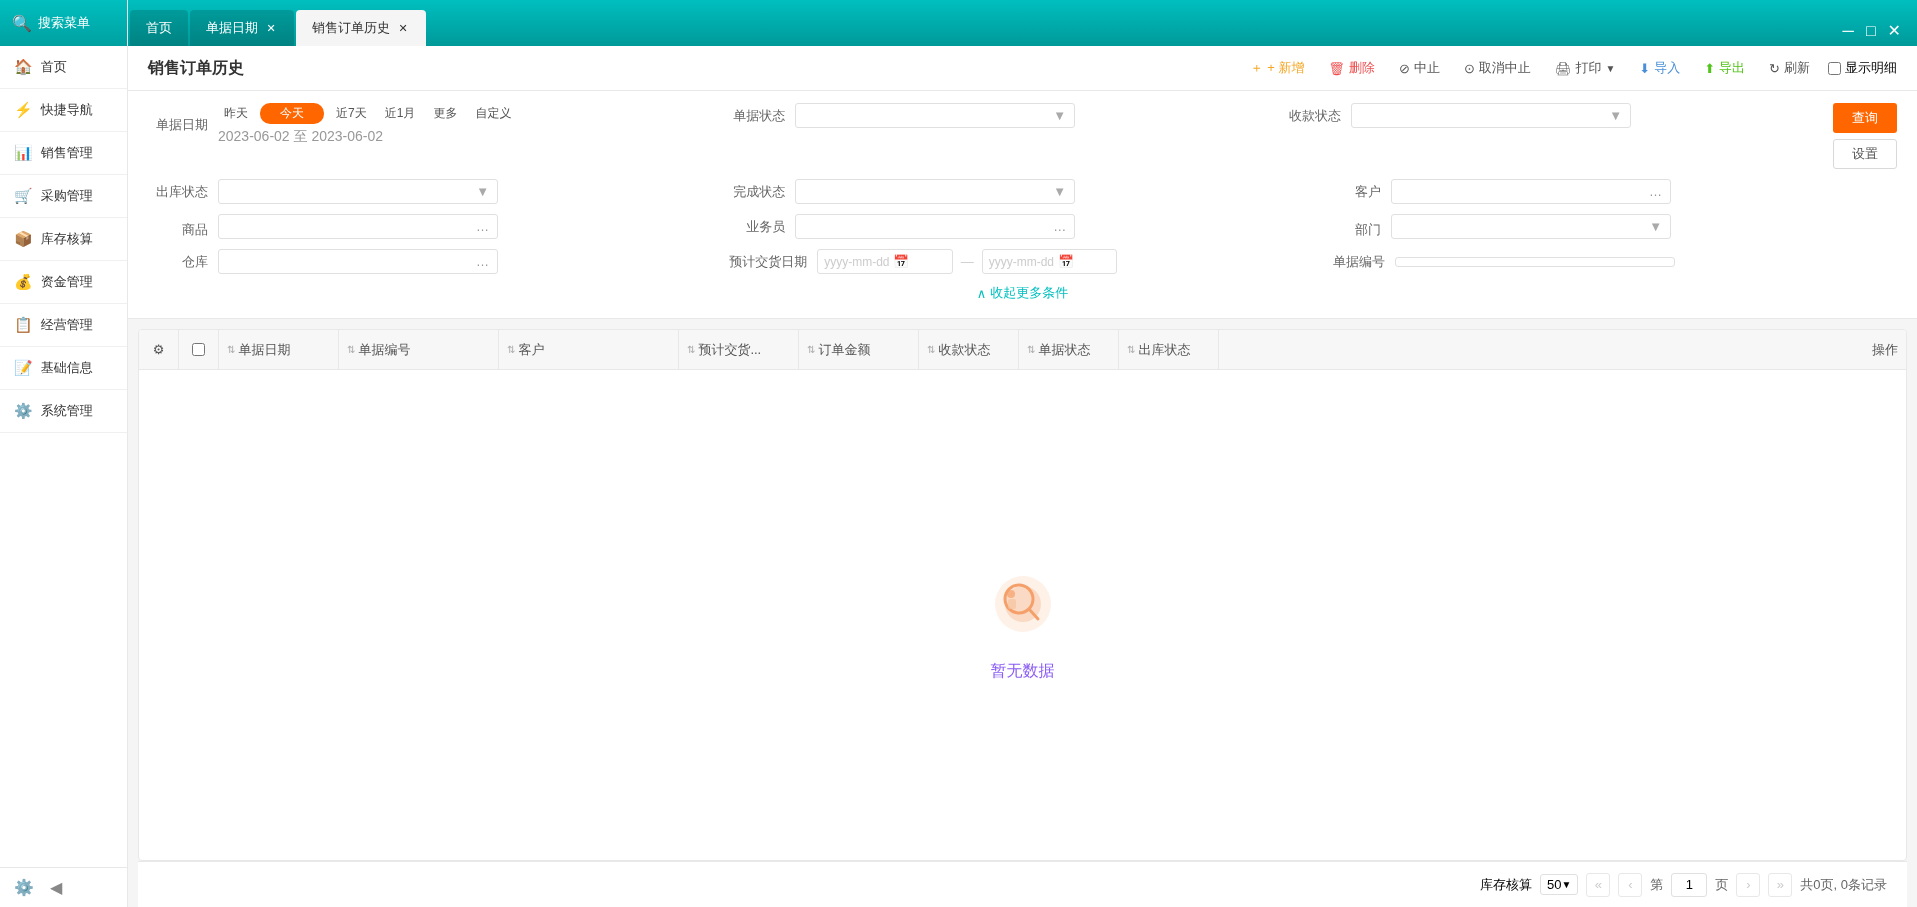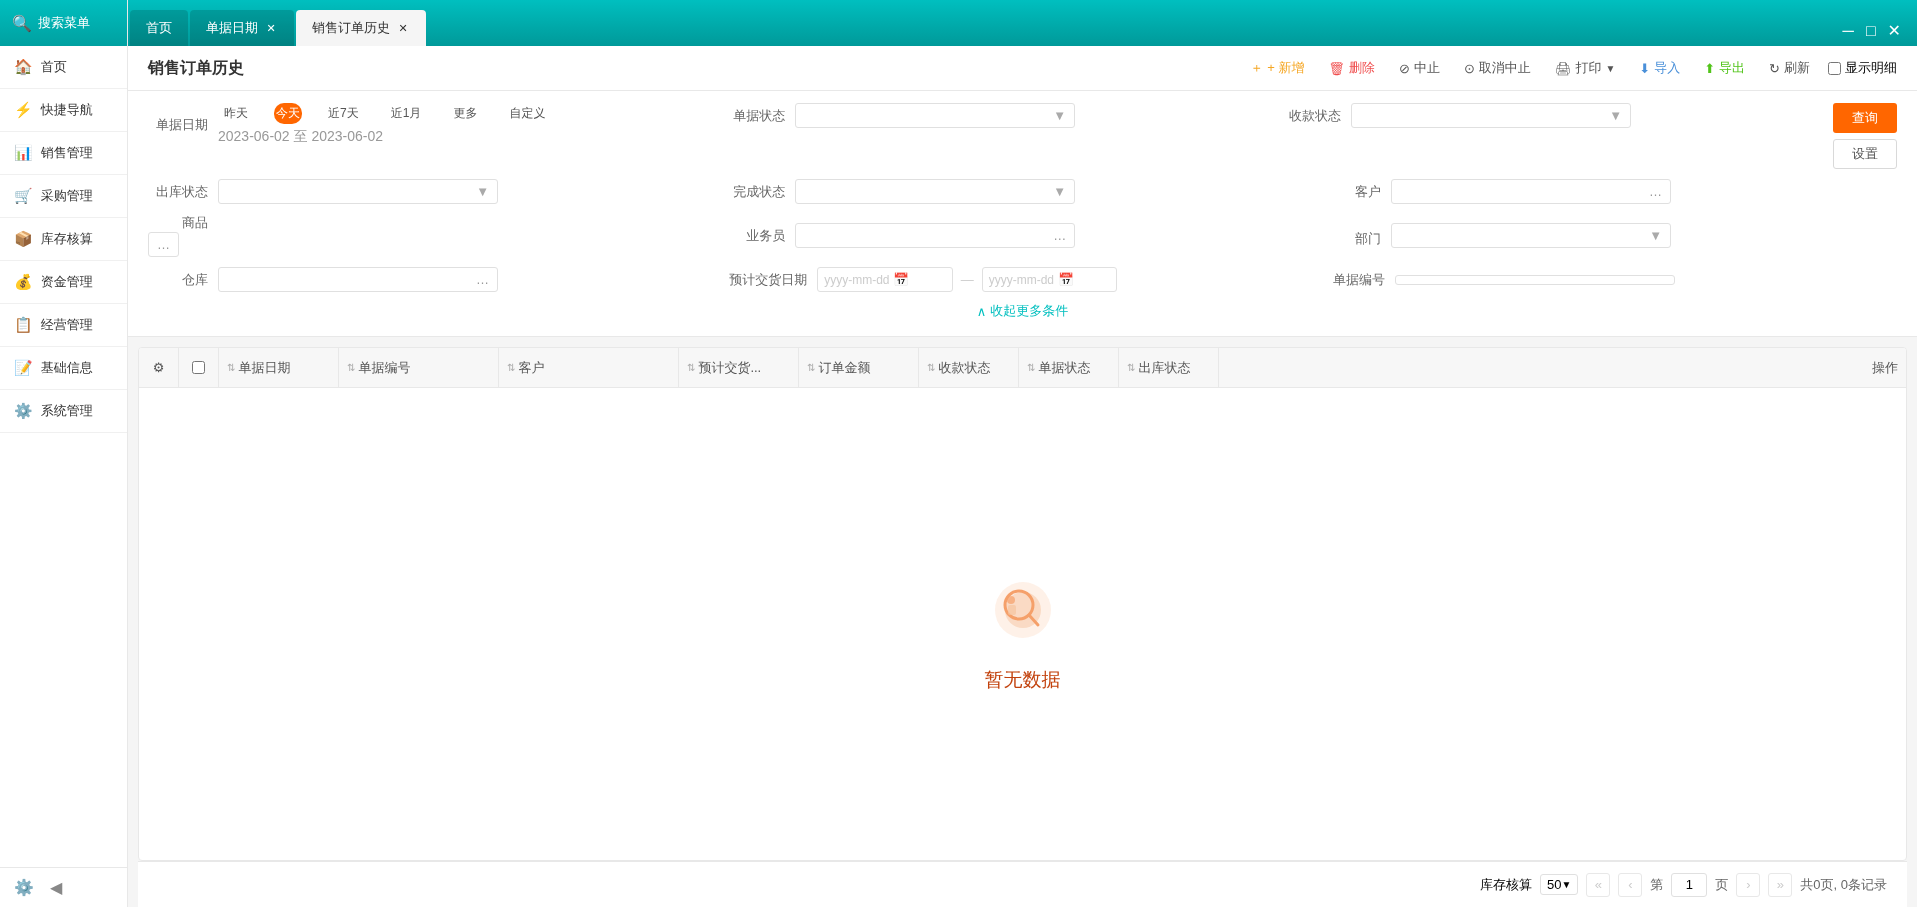--- a/index.html
+++ b/index.html
@@ -173,21 +173,21 @@
       padding: 2px 6px;
       border-radius: 3px;
       cursor: pointer;
       font-size: 12px;
       color: #555;
     }
     .filter-date-btn.active {
       background: #ff6600;
       color: #fff;
       border-radius: 10px;
-      padding: 2px 2px;
+      padding: 2px 20px;
     }
     .date-range-text {
       font-size: 14px;
       color: #999;
     }
     .filter-select {
       flex: 1;
       max-width: 340px;
       display: flex;
       align-items: center;
@@ -282,21 +282,21 @@
       flex-direction: column;
       align-items: center;
       justify-content: center;
       color: #999;
       gap: 12px;
     }
     .empty-icon {
       width: 100px;
       height: 100px;
     }
-    .empty-text { color: #c2410c; font-size: 19px; }
+    .empty-text { color: #8b5cf6; font-size: 16px; }
 
     
     .pagination {
       height: 46px;
       background: #fff;
       border-top: 1px solid #e8e8e8;
       display: flex;
       align-items: center;
       justify-content: flex-end;
       padding: 0 20px;
@@ -494,21 +494,21 @@
       </div>
     </div>
 
     <div class="filter-area">
 
       <div style="display:flex;align-items:flex-start;gap:0;margin-bottom:10px;">
 
         <div style="display:flex;align-items:center;min-width:33%;">
           <span class="filter-label">单据日期</span>
           <div style="display:flex;flex-direction:column;gap:4px;">
-            <div style="display:flex;align-items:center;gap:20px;">
+            <div style="display:flex;align-items:center;gap:6px;">
               <span class="filter-date-btn">昨天</span>
               <span class="filter-date-btn active">今天</span>
               <span class="filter-date-btn">近7天</span>
               <span class="filter-date-btn">近1月</span>
               <span class="filter-date-btn">更多</span>
               <span class="filter-date-btn">自定义</span>
             </div>
             <span class="date-range-text">2023-06-02 至 2023-06-02</span>
           </div>
         </div>
@@ -553,21 +553,21 @@
         <div style="display:flex;align-items:center;flex:1;padding-left:20px;">
           <span class="filter-label">客户</span>
           <div class="filter-input" style="flex:1;max-width:280px;">
             <span style="color:#999;font-size:13px;"></span>
             <span class="filter-dots">…</span>
           </div>
         </div>
       </div>
 
       <div style="display:flex;align-items:center;gap:0;margin-bottom:10px;">
-        <div style="display:flex;align-items:flex-start;min-width:33%;flex-direction:column;">
+        <div style="display:flex;align-items:flex-end;min-width:33%;">
           <span class="filter-label">商品</span>
           <div class="filter-input" style="flex:1;max-width:280px;">
             <span style="color:#999;font-size:13px;"></span>
             <span class="filter-dots">…</span>
           </div>
         </div>
         <div style="display:flex;align-items:center;flex:1;">
           <span class="filter-label">业务员</span>
           <div class="filter-input" style="flex:1;max-width:280px;">
             <span style="color:#999;font-size:13px;"></span>

